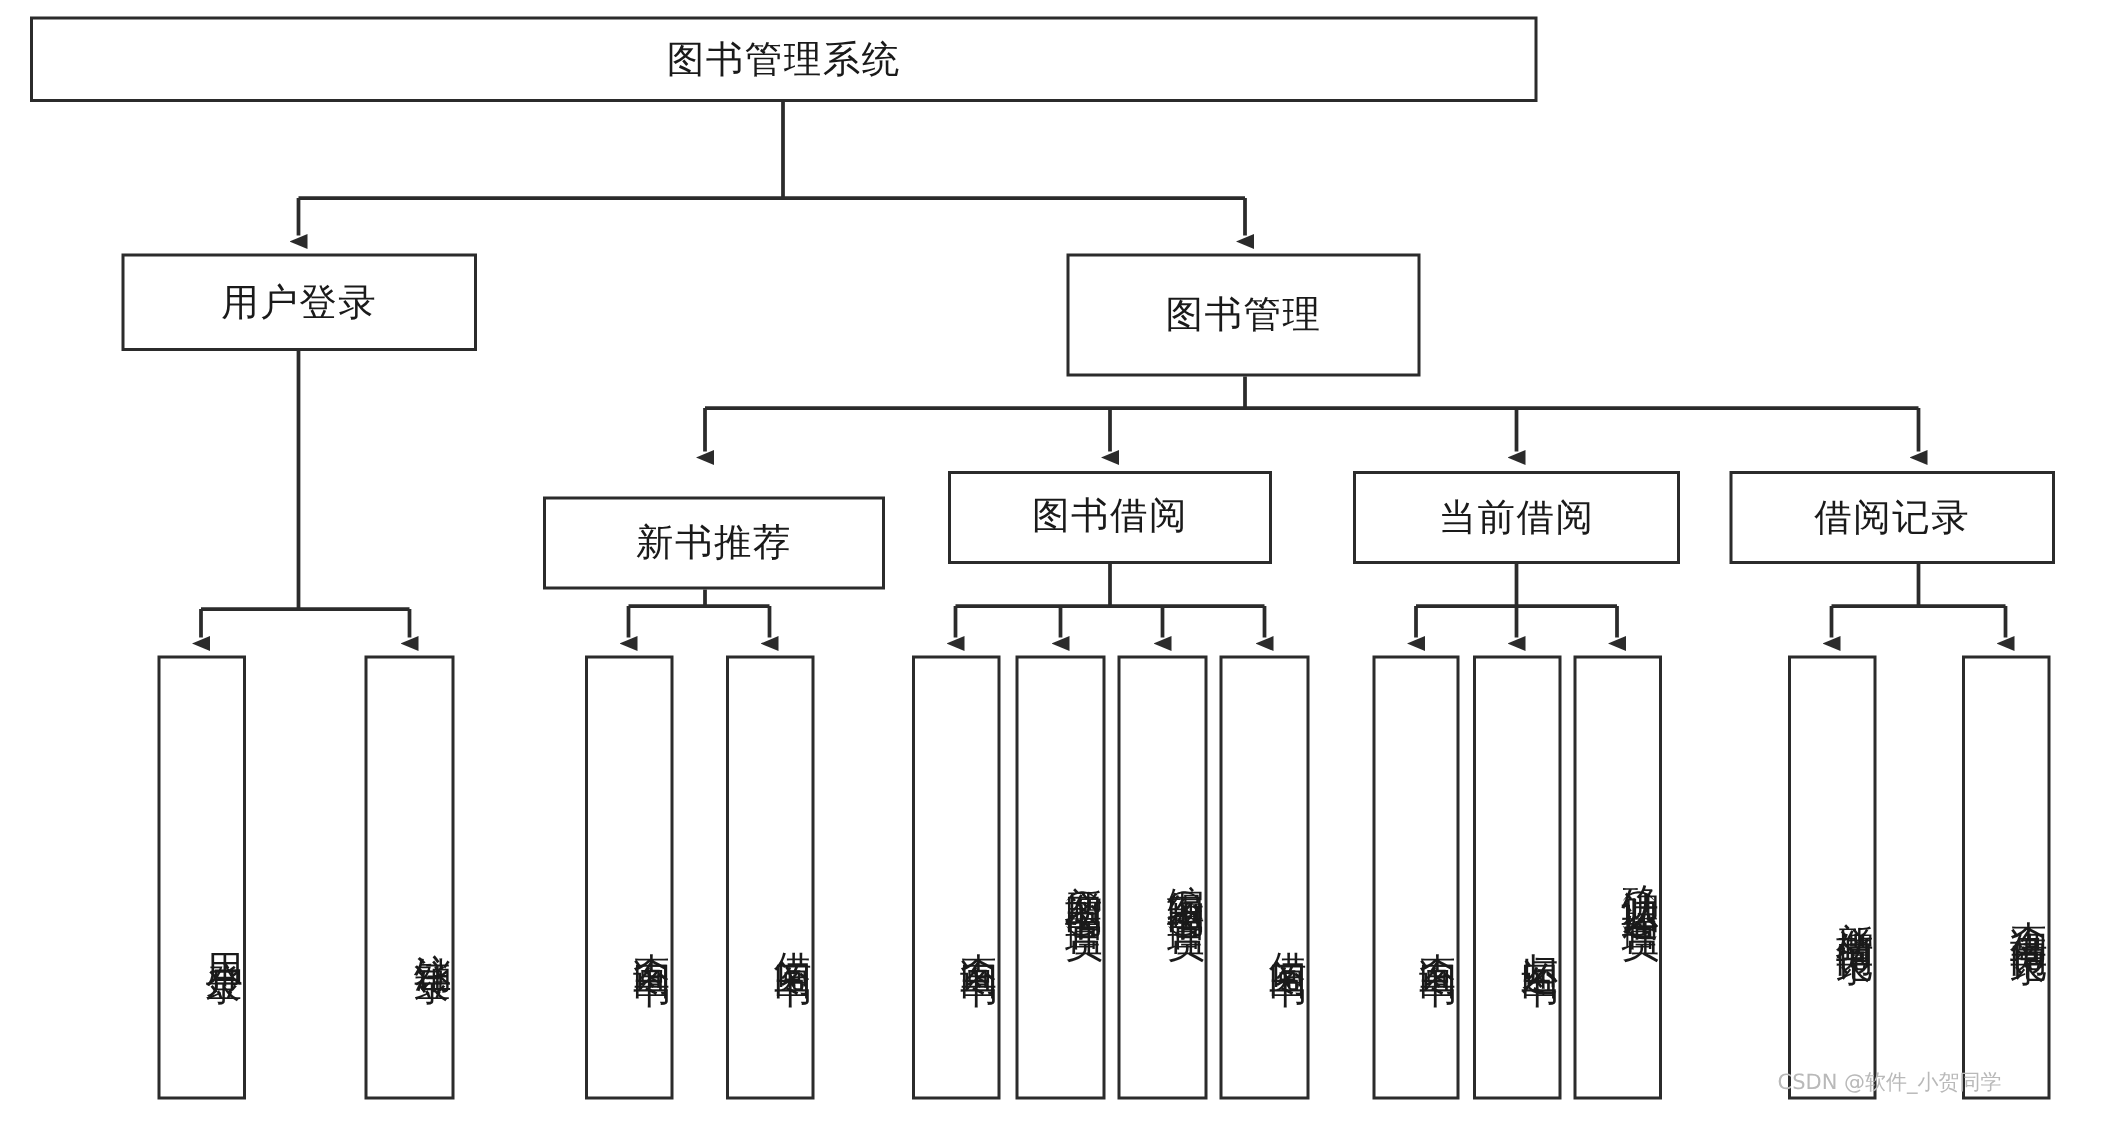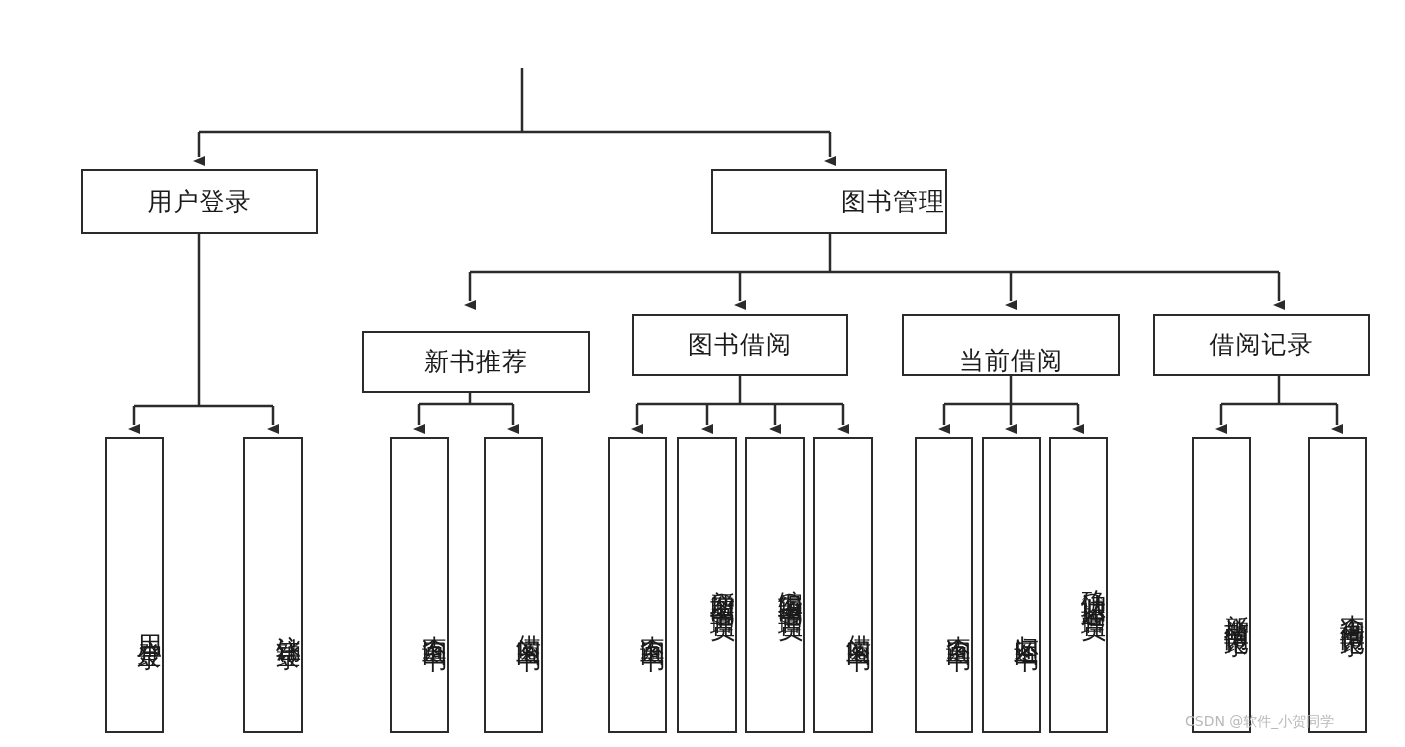--- a/index.html
+++ b/index.html
@@ -115,35 +115,38 @@
       <line x1="1011" y1="404" x2="1011" y2="425" marker-end="url(#arrow)"></line>
       <line x1="1078" y1="404" x2="1078" y2="425" marker-end="url(#arrow)"></line>
 
       <line x1="1279" y1="376" x2="1279" y2="404"></line>
       <line x1="1221" y1="404" x2="1337" y2="404"></line>
       <line x1="1221" y1="404" x2="1221" y2="425" marker-end="url(#arrow)"></line>
       <line x1="1337" y1="404" x2="1337" y2="425" marker-end="url(#arrow)"></line>
     </g>
   </svg>
 
+  <div class="node horiz" style="left:20px; top:11px; width:1005px; height:57px;">
+    <span>图书管理系统</span>
+  </div>
 
   <div class="node horiz" style="left:81px; top:169px; width:237px; height:65px;">
     <span>用户登录</span>
   </div>
-  <div class="node horiz" style="left:711px; top:169px; width:236px; height:65px;justify-content:flex-end;">
+  <div class="node horiz" style="left:711px; top:169px; width:236px; height:82px;">
     <span>图书管理</span>
   </div>
 
   <div class="node horiz" style="left:362px; top:331px; width:228px; height:62px;">
     <span>新书推荐</span>
   </div>
   <div class="node horiz" style="left:632px; top:314px; width:216px; height:62px;font-family:Liberation Serif, serif;">
     <span>图书借阅</span>
   </div>
-  <div class="node horiz" style="left:902px; top:314px; width:218px; height:62px;align-items:flex-end;">
+  <div class="node horiz" style="left:902px; top:314px; width:218px; height:62px;">
     <span>当前借阅</span>
   </div>
   <div class="node horiz" style="left:1153px; top:314px; width:217px; height:62px;justify-content:center;">
     <span>借阅记录</span>
   </div>
 
   <div class="node vert" style="left:105px; top:437px; width:59px; height:296px; padding-top:76px;">
     <span class="vtext">用户登录</span>
   </div>
   <div class="node vert" style="left:243px; top:437px; width:60px; height:296px; padding-top:76px;">

